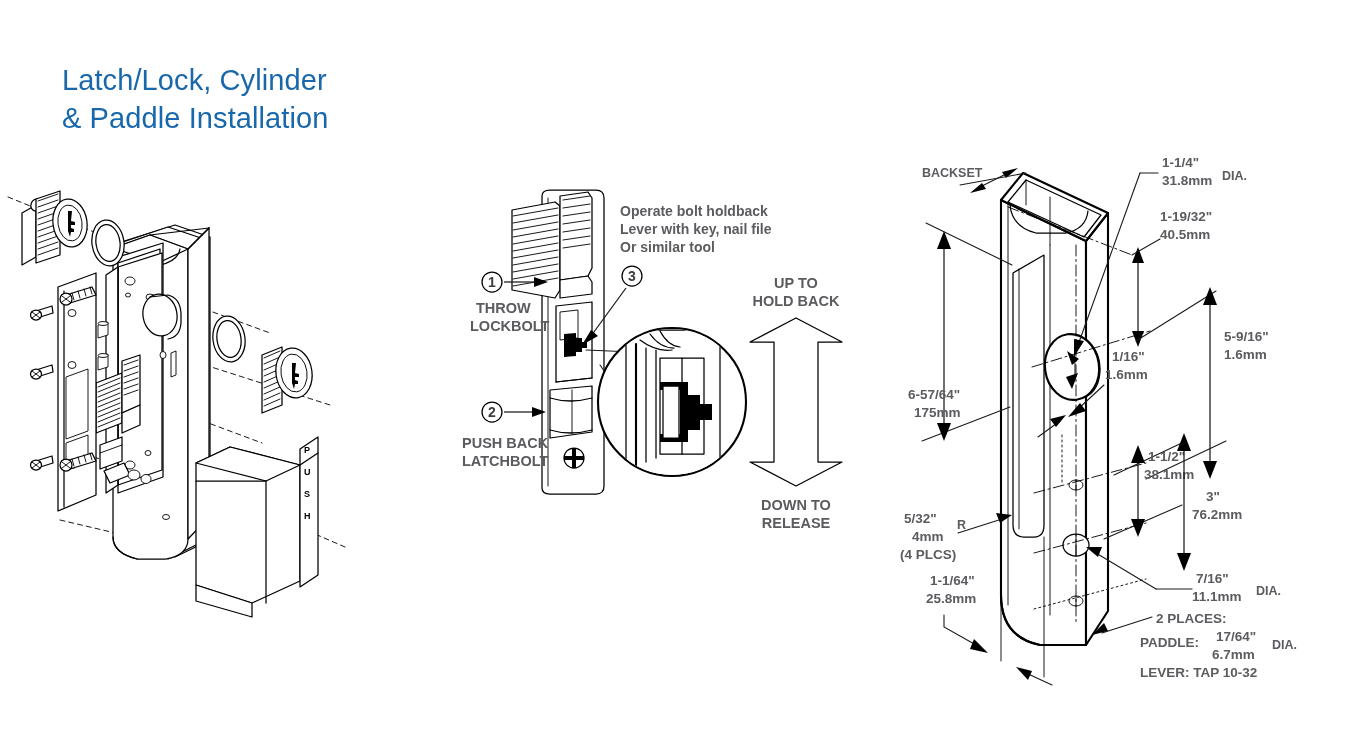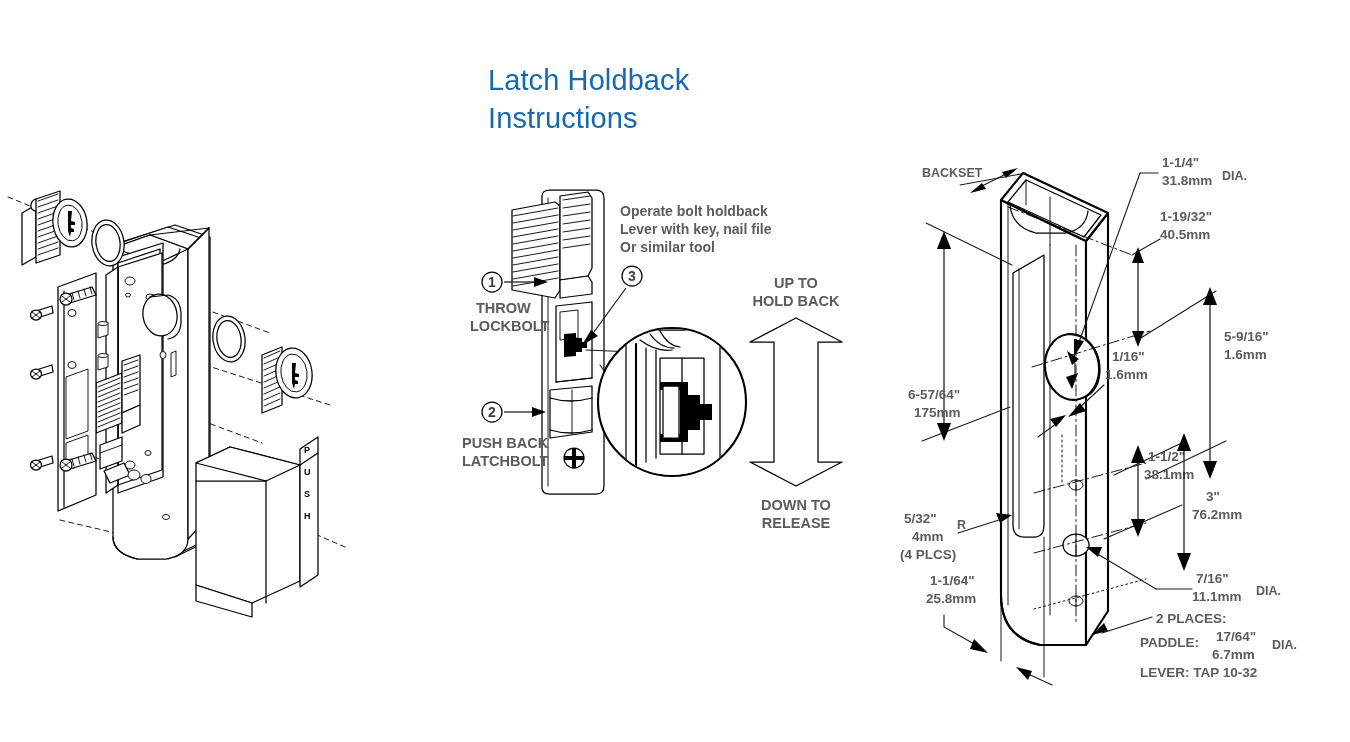--- a/index.html
+++ b/index.html
@@ -44,20 +44,22 @@
   .num{fill:#3c3c3c;font-weight:bold;font-size:14px;text-anchor:middle;
        font-family:"Liberation Sans","DejaVu Sans",sans-serif;}
   .pushtxt{fill:#000;font-weight:bold;font-size:9px;
        font-family:"Liberation Sans","DejaVu Sans",sans-serif;}
 </style>
 </head>
 <body>
 
 <div class="panel" id="panel-left">
 
+  <div class="panel-title" id="title-left">Latch/Lock, Cylinder
+&amp; Paddle Installation</div>
 
   <svg id="svg-left" width="460" height="620" style="position:absolute;left:0;top:165px;">
 
     <g>
       <path class="dash" d="M8 32 L200 110"></path>
       <path class="dash" d="M120 113 L270 168"></path>
       <path class="dash" d="M70 242 L185 272"></path>
       <path class="dash" d="M85 290 L195 318"></path>
       <path class="dash" d="M60 355 L175 382"></path>
       <path class="dash" d="M205 200 L330 240"></path>
@@ -246,22 +248,20 @@
         <text class="pushtxt" x="304" y="310">U</text>
         <text class="pushtxt" x="304" y="332">S</text>
         <text class="pushtxt" x="304" y="354">H</text>
       </g>
     </g>
   </svg>
 </div>
 
 <div class="panel" id="panel-mid">
 
-  <div class="panel-title" id="title-mid">Latch Holdback
-Instructions</div>
 
   <svg id="svg-mid" width="440" height="500" style="position:absolute;left:0;top:190px;">
 
     <g>
       <path class="wf" d="M82 6 Q82 0 90 0 L136 0 Q144 0 144 8 L144 296 Q144 304 136 304 L90 304 Q82 304 82 298 Z"></path>
       <path class="ln-t" d="M88 8 L88 296"></path>
     </g>
 
     <g>
       <path class="wf" d="M52 20 L95 12 L100 16 L100 100 L95 108 L52 100 Z"></path>

